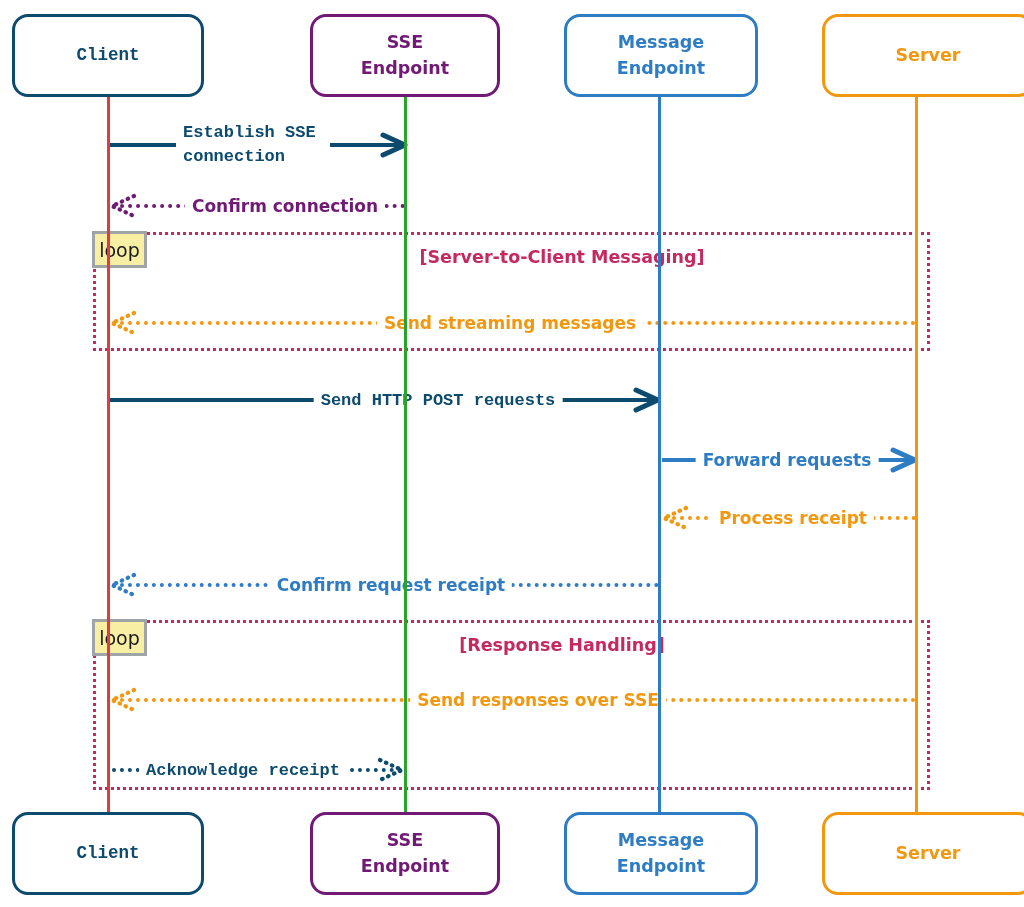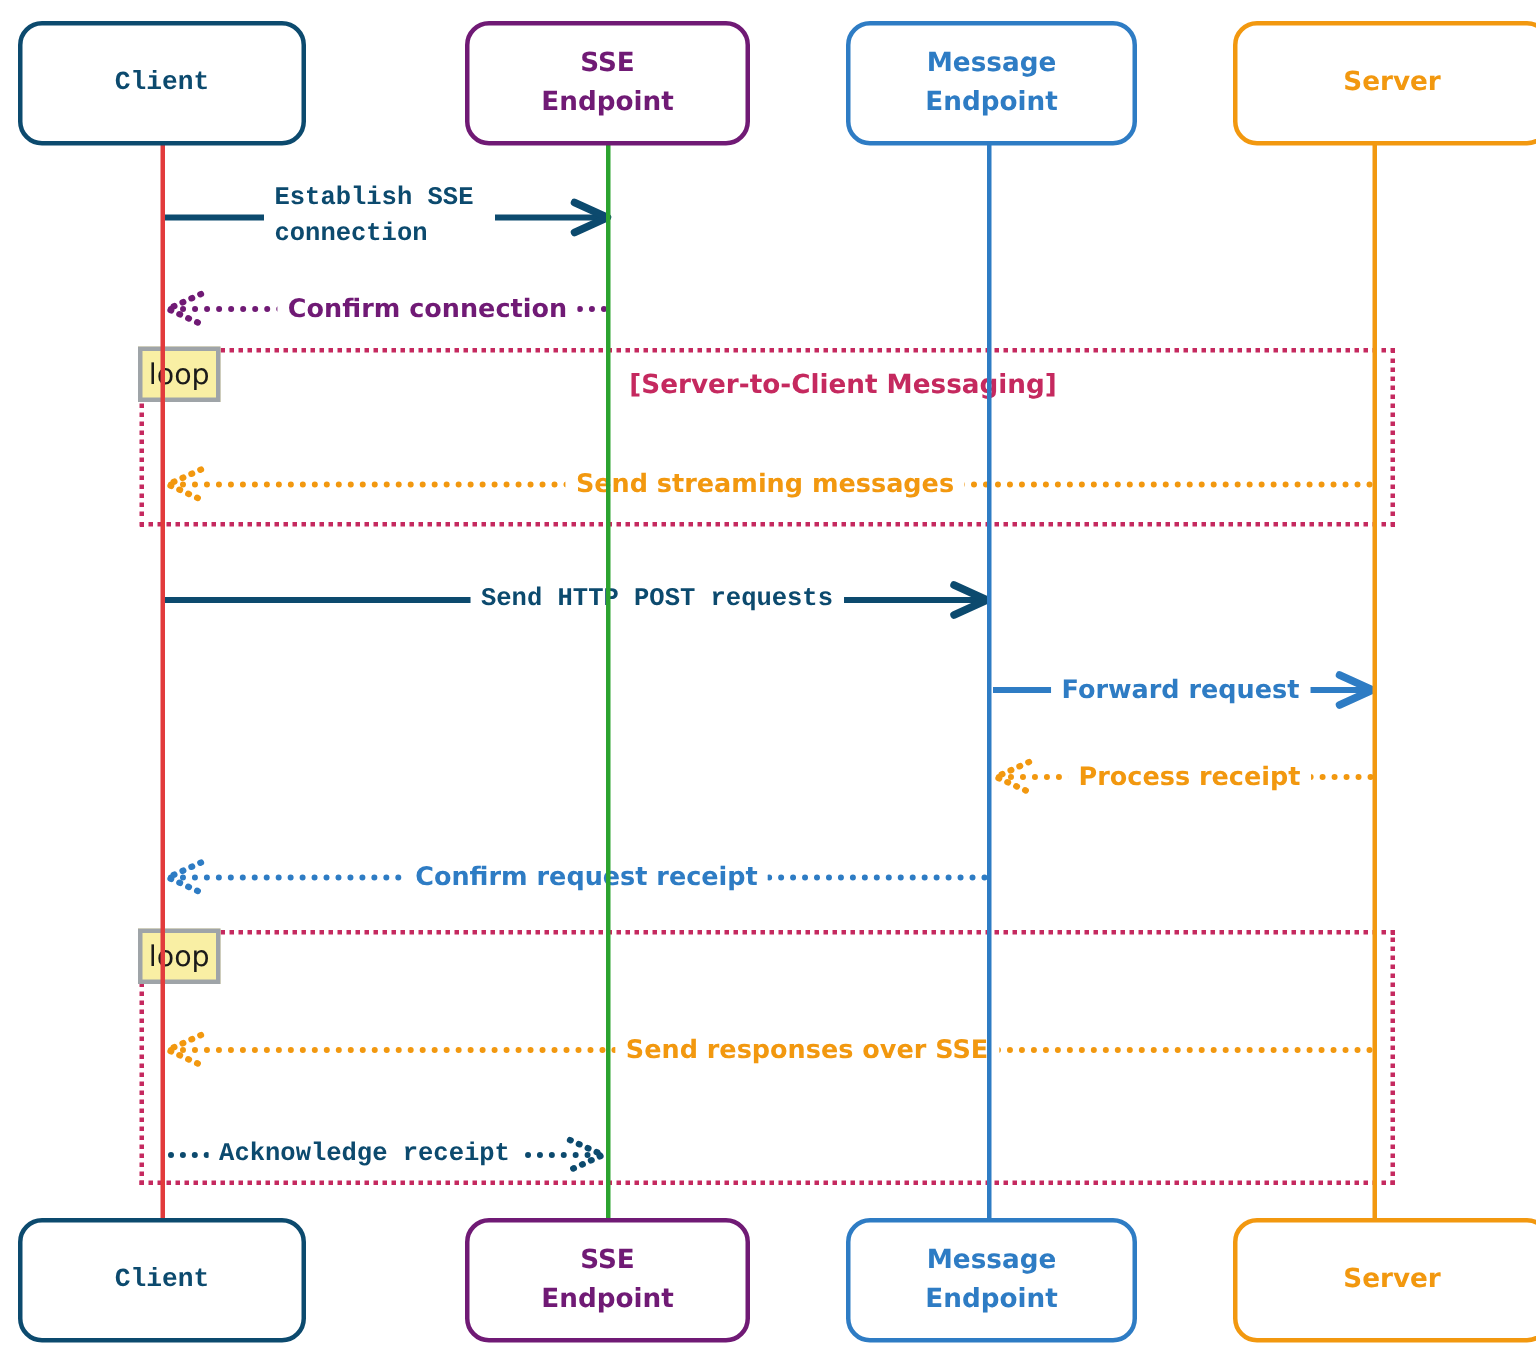--- a/index.html
+++ b/index.html
@@ -126,20 +126,21 @@
   <div class="lifeline lf-sse"></div>
   <div class="lifeline lf-msg"></div>
   <div class="lifeline lf-server"></div>
 
   <div class="loop loop1">
     <div class="loop-badge">loop</div>
     <div class="loop-title">[Server-to-Client Messaging]</div>
   </div>
   <div class="loop loop2">
     <div class="loop-badge">loop</div>
+    <div class="loop-title">[Response Handling]</div>
   </div>
 
   <div class="msg m1 c-red style-solid dir-right">
     <div class="mline"></div>
     <svg class="ahead" viewBox="0 0 30 28">
         <polyline points="4,4 26,14 4,24"></polyline>
       </svg>
     <span class="mlabel">Establish SSE connection</span>
   </div>
 
@@ -165,21 +166,21 @@
         <polyline points="4,4 26,14 4,24"></polyline>
       </svg>
     <span class="mlabel">Send HTTP POST requests</span>
   </div>
 
   <div class="msg m5 c-blue style-solid dir-right">
     <div class="mline"></div>
     <svg class="ahead" viewBox="0 0 30 28">
         <polyline points="4,4 26,14 4,24"></polyline>
       </svg>
-    <span class="mlabel">Forward request</span>
+    <span class="mlabel">Forward requests</span>
   </div>
 
   <div class="msg m6 c-orange style-dotted dir-left">
     <div class="mline"></div>
     <svg class="ahead" viewBox="0 0 30 28">
         <polyline points="4,4 26,14 4,24"></polyline>
       </svg>
     <span class="mlabel">Process receipt</span>
   </div>
 

